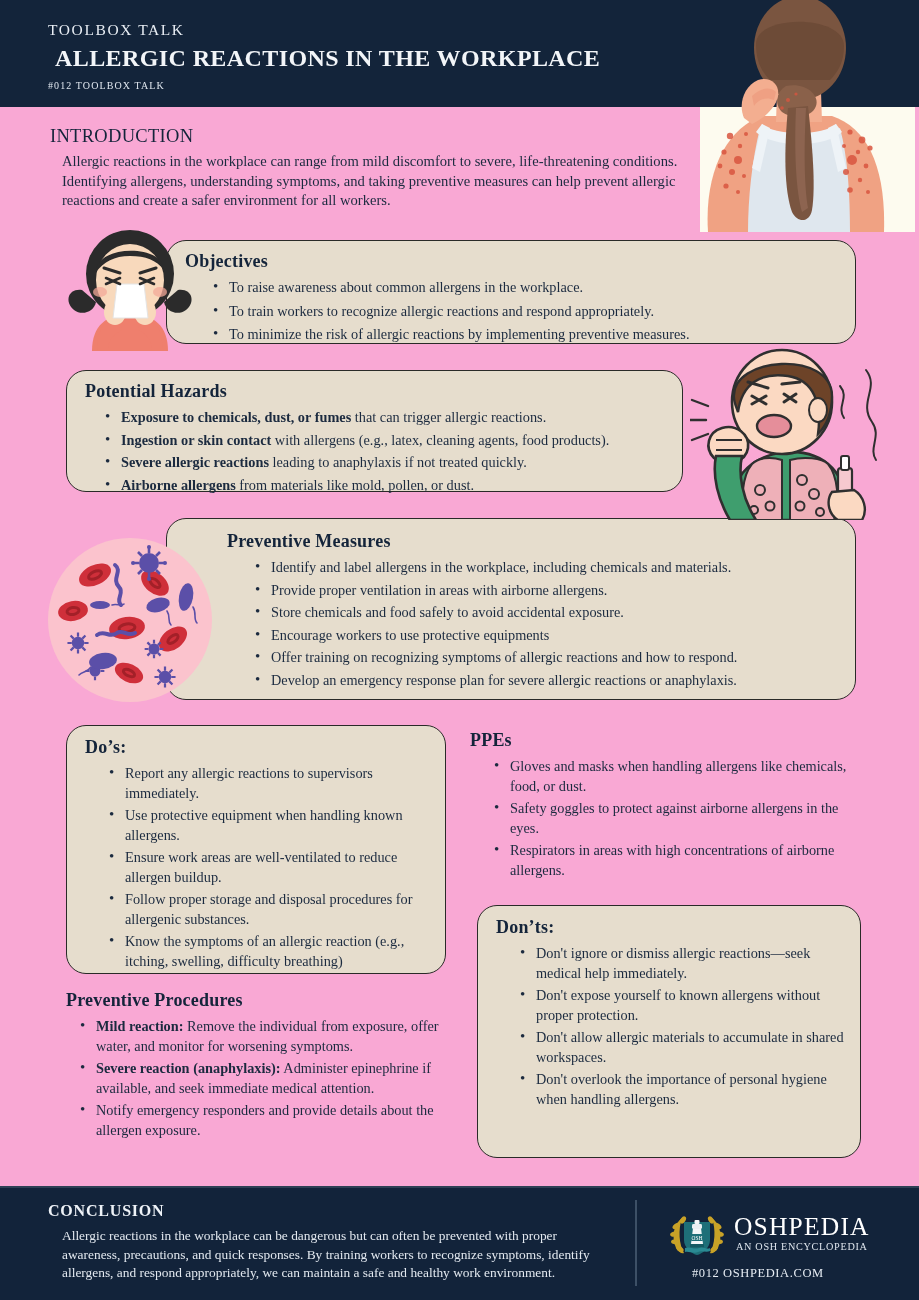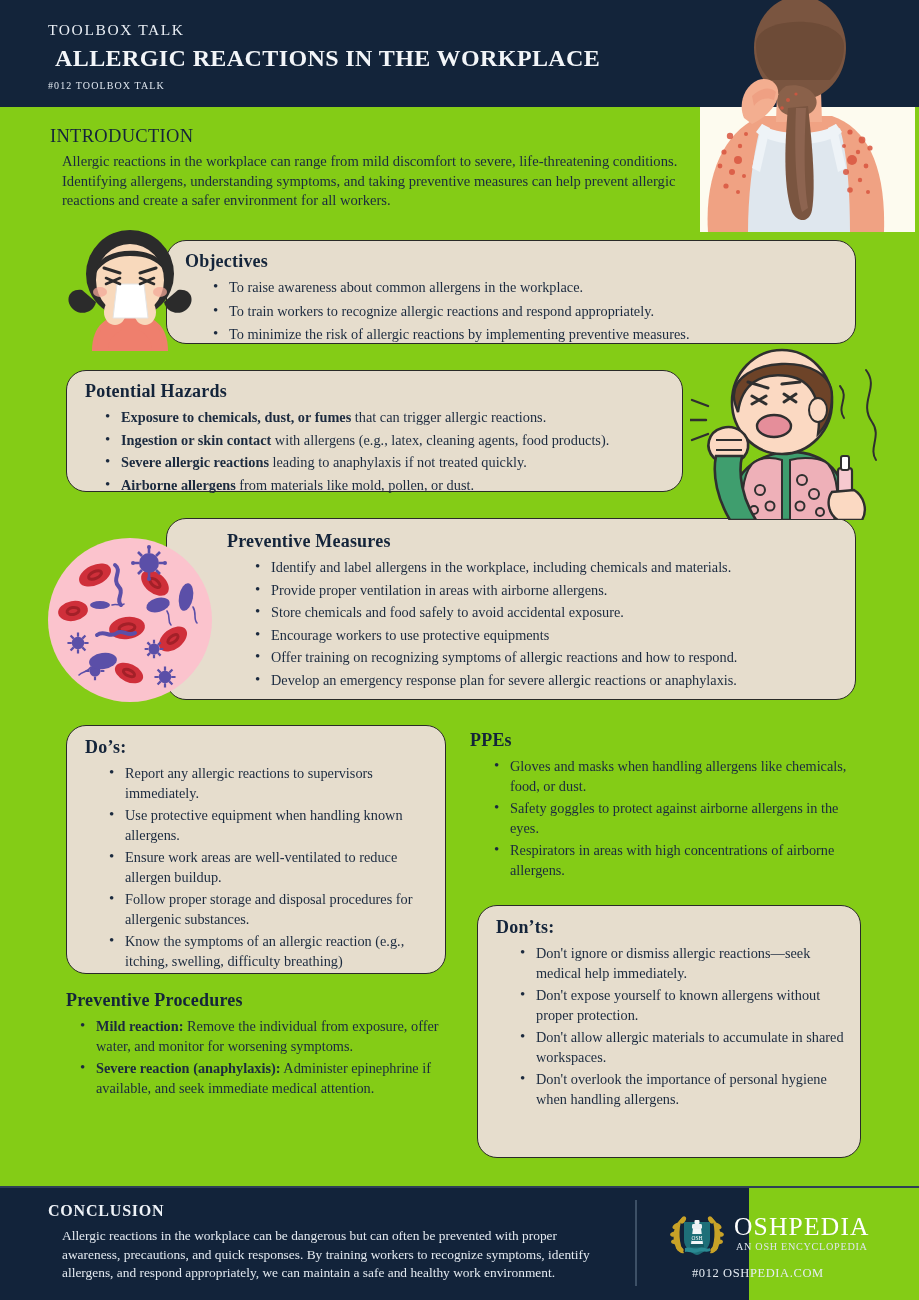--- a/index.html
+++ b/index.html
@@ -3,21 +3,21 @@
 <meta charset="utf-8">
 <style>
   * { box-sizing: border-box; margin: 0; padding: 0; }
   html, body {
     width: 919px; height: 1300px;
     background: #FDFBEF;
     font-family: "Liberation Serif", "DejaVu Serif", serif;
     color: #16263c;
     overflow: hidden;
   }
-  .page { position: relative; width: 919px; height: 1300px; background: #84cc16; }
+  .page { position: relative; width: 919px; height: 1300px; background: #f9a8d4; border-radius: 28px; }
 
   
   .header {
     position: absolute; left: 0; top: 0; width: 919px; height: 107px;
     background: #13243a; overflow: hidden;
   }
   .hdr-kicker {
     position: absolute; left: 48px; top: 21px;
     font-size: 15.5px; letter-spacing: 1.6px; color: #e9eef4; font-weight: 400;
   }
@@ -97,21 +97,21 @@
   #sec-ppes ul.bul { margin-left: 18px; }
   #sec-ppes ul.bul > li { margin-bottom: 3px; }
 
   
   #sec-emergency { position: absolute; left: 66px; top: 990px; width: 400px; }
   #sec-emergency ul.bul { margin-left: 8px; }
   #sec-emergency ul.bul > li { margin-bottom: 3px; }
 
   
   .footer {
-    position: absolute; left: 0; top: 1186px; width: 749px; height: 114px;
+    position: absolute; left: 0; top: 1186px; width: 919px; height: 114px;
     background: #12233a;
   }
   .footer-top-rule { position: absolute; left:0; top:0; width: 919px; height: 2px; background:#2e4055; }
   .ftr-title {
     position: absolute; left: 48px; top: 16px;
     font-size: 16px; font-weight: 700; letter-spacing: .8px; color: #eef2f7;
   }
   .ftr-body {
     position: absolute; left: 62px; top: 41px; width: 540px;
     font-size: 13.4px; line-height: 18.5px; color: #e2e8ef;
@@ -441,20 +441,21 @@
           <li>Don't overlook the importance of personal hygiene when handling allergens.</li>
         </ul>
     </div>
   </div>
 
   <div id="sec-emergency">
     <div class="card-title">Preventive Procedures</div>
     <ul class="bul wide">
         <li><b class="lead">Mild reaction:</b> Remove the individual from exposure, offer water, and monitor for worsening symptoms.</li>
         <li><b class="lead">Severe reaction (anaphylaxis):</b> Administer epinephrine if available, and seek immediate medical attention.</li>
+        <li>Notify emergency responders and provide details about the allergen exposure.</li>
       </ul>
   </div>
 
   <div class="footer">
     <div class="footer-top-rule"></div>
     <div class="ftr-title">CONCLUSION</div>
     <div class="ftr-body">Allergic reactions in the workplace can be dangerous but can often be prevented with proper awareness, precautions, and quick responses. By training workers to recognize symptoms, identify allergens, and respond appropriately, we can maintain a safe and healthy work environment.</div>
     <div class="ftr-div"></div>
     <div class="logo-wrap">
       <svg class="logo-emblem" viewBox="0 0 62 48">

